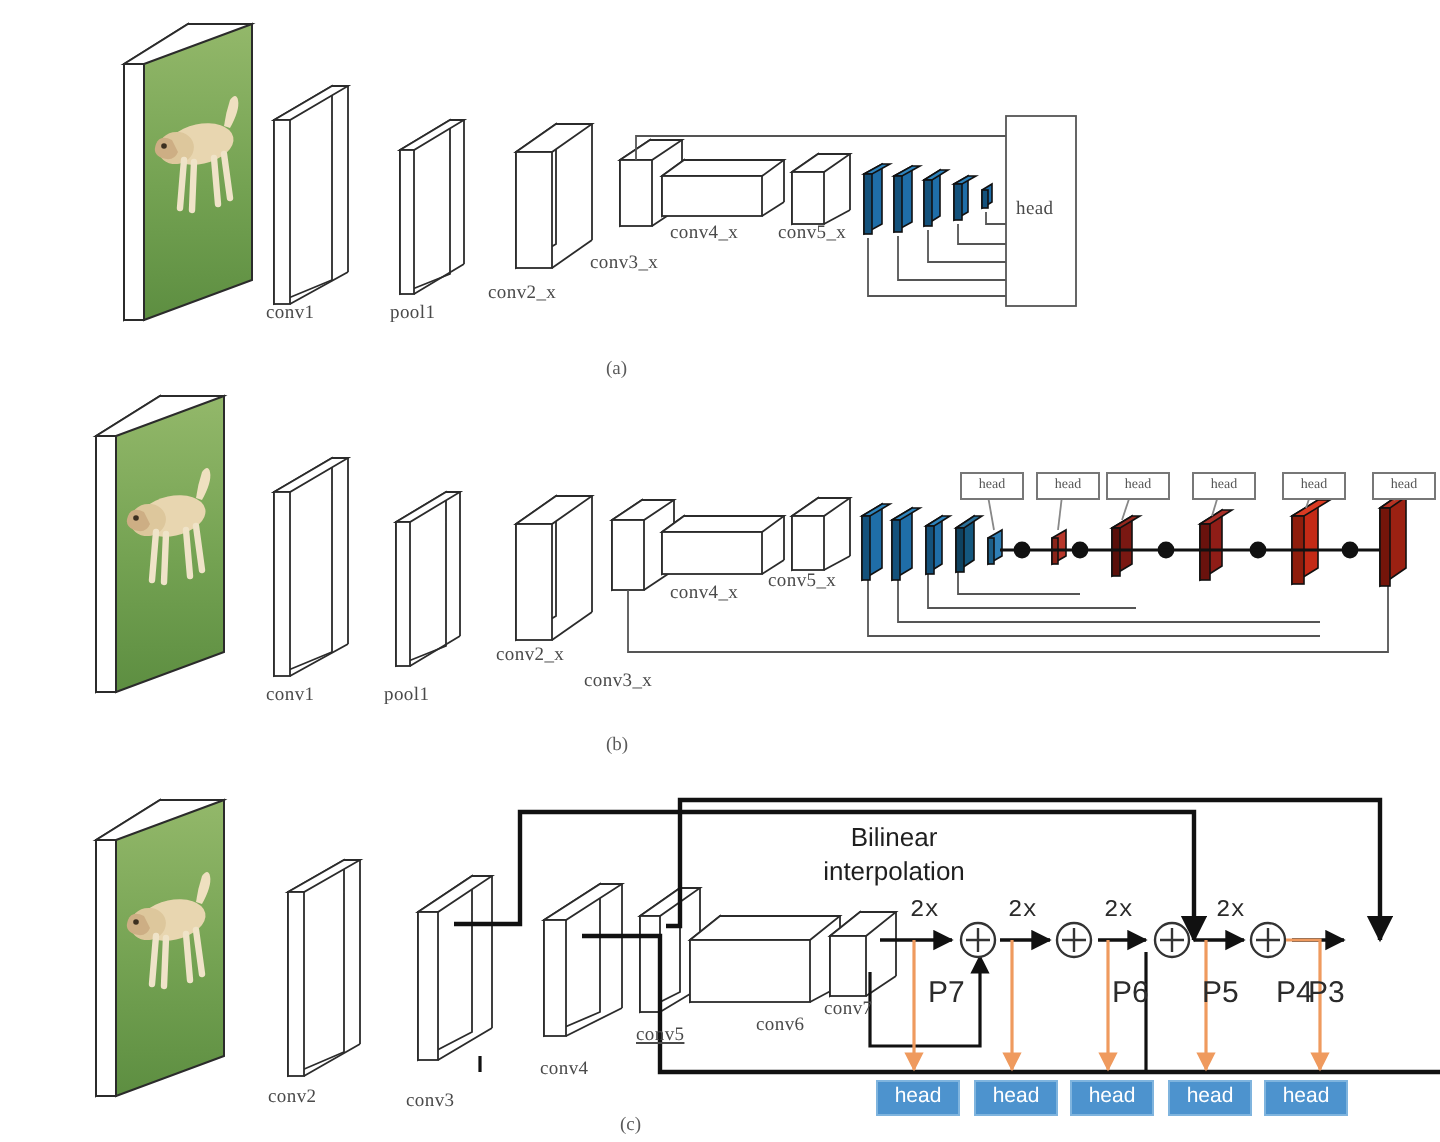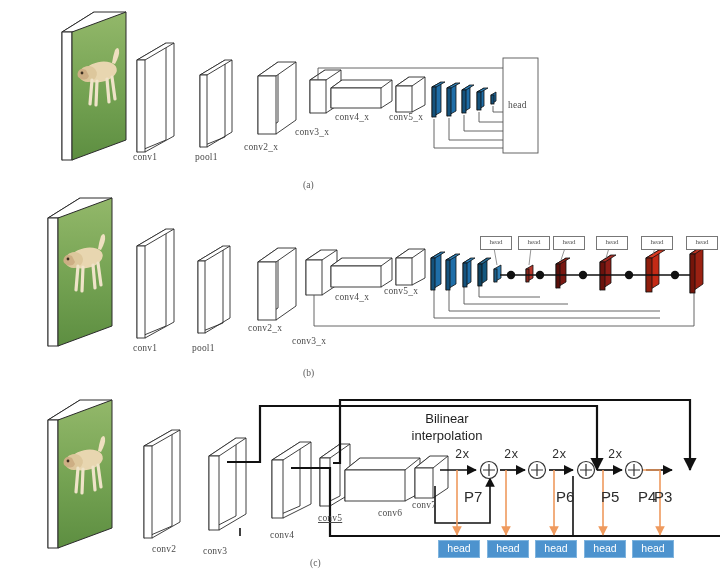--- a/index.html
+++ b/index.html
@@ -479,20 +479,20 @@
   <div class="headbox-c" style="left:535px;top:152px;width:40px;height:16px;">
     <span>head</span>
   </div>
   <div class="headbox-c" style="left:584px;top:152px;width:40px;height:16px;">
     <span>head</span>
   </div>
   <div class="headbox-c" style="left:632px;top:152px;width:40px;height:16px;">
     <span>head</span>
   </div>
 
-  <span class="lbl" style="left:152px;top:156px;">conv2</span>
+  <span class="lbl" style="left:134px;top:156px;">conv2</span>
   <span class="lbl" style="left:203px;top:158px;">conv3</span>
   <span class="lbl" style="left:270px;top:142px;">conv4</span>
   <span class="lbl" style="left:318px;top:125px;text-decoration:underline;">conv5</span>
   <span class="lbl" style="left:362px;top:120px;margin-left:16px;">conv6</span>
   <span class="lbl" style="left:412px;top:112px;">conv7</span>
   <span class="caption" style="left:310px;top:170px;">(c)</span>
 </div>
 
 </body></html>

